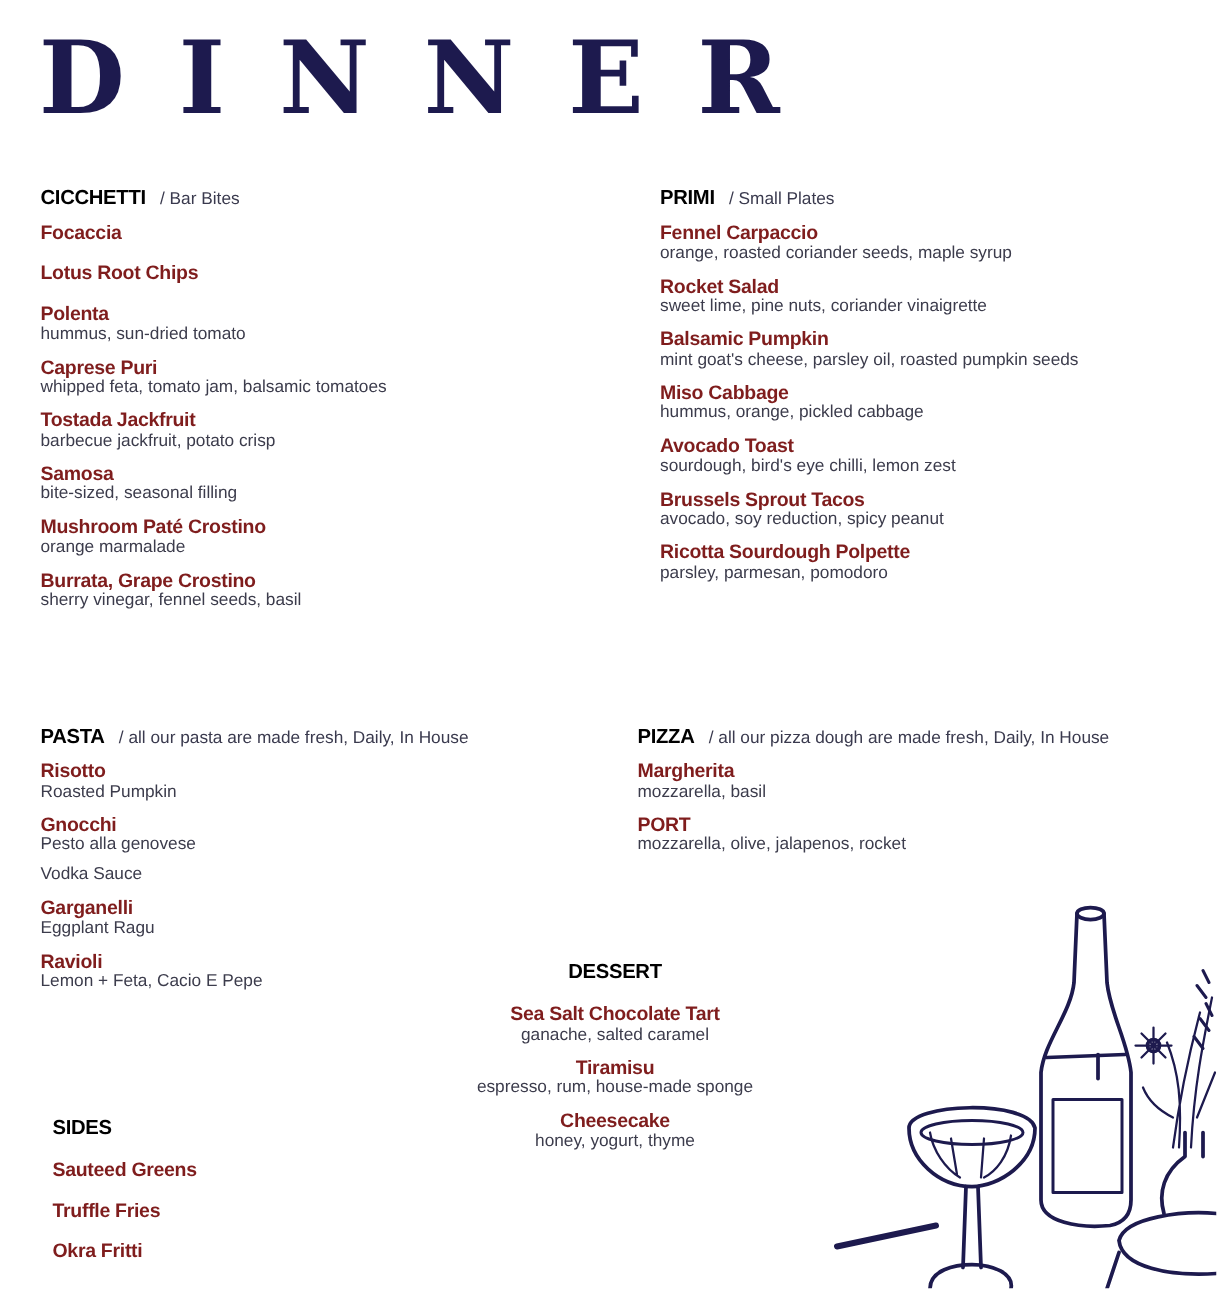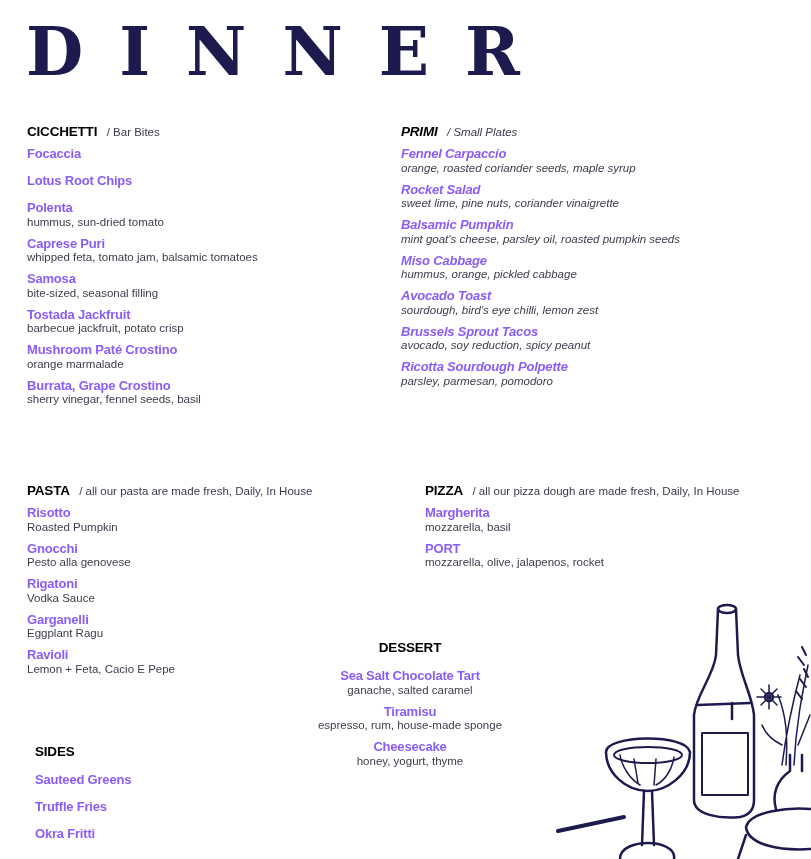--- a/index.html
+++ b/index.html
@@ -13,21 +13,21 @@
       position: absolute; left: 26px; top: 14px;
       font-family: "DejaVu Serif", serif;
       font-weight: bold; font-size: 66px; letter-spacing: 36px;
       color: #1d1a4e; line-height: 76px; transform: scaleY(1.02);
     }
     .section { position: absolute; }
     .sec-head { font-size: 12.5px; line-height: 16px; margin-bottom: 6px; white-space: nowrap; }
     .sec-name { font-weight: bold; font-size: 13.5px; letter-spacing: -0.2px; color: #000000; }
     .sec-note { font-size: 11.5px; color: #3a3a4e; margin-left: 6px; }
     .item { margin-bottom: 6.5px; }
-    .item-name { font-weight: bold; font-size: 13px; line-height: 15.5px; color: #8b5cf6; letter-spacing: -0.2px; white-space: nowrap; }
+    .item-name { font-weight: bold; font-size: 13px; line-height: 15.5px; color: #7f1d1d; letter-spacing: -0.2px; white-space: nowrap; }
     .item-desc { font-size: 11.5px; line-height: 13.5px; color: #3c3c4c; white-space: nowrap; }
     .item.solo { margin-bottom: 11.5px; }
     .dessert { text-align: center; }
     .illus { position: absolute; left: 550px; top: 595px; width: 261px; height: 264px; }
   </style>
 </head>
 <body>
 
 <div class="title">DINNER</div>
 
@@ -44,38 +44,38 @@
     </div>
   <div class="item">
       <div class="item-name">Polenta</div>
       <div class="item-desc">hummus, sun-dried tomato</div>
     </div>
   <div class="item">
       <div class="item-name">Caprese Puri</div>
       <div class="item-desc">whipped feta, tomato jam, balsamic tomatoes</div>
     </div>
   <div class="item">
+      <div class="item-name">Tostada Jackfruit</div>
+      <div class="item-desc">barbecue jackfruit, potato crisp</div>
+    </div>
+  <div class="item">
       <div class="item-name">Samosa</div>
       <div class="item-desc">bite-sized, seasonal filling</div>
     </div>
   <div class="item">
-      <div class="item-name">Tostada Jackfruit</div>
-      <div class="item-desc">barbecue jackfruit, potato crisp</div>
-    </div>
-  <div class="item">
       <div class="item-name">Mushroom Paté Crostino</div>
       <div class="item-desc">orange marmalade</div>
     </div>
   <div class="item">
       <div class="item-name">Burrata, Grape Crostino</div>
       <div class="item-desc">sherry vinegar, fennel seeds, basil</div>
     </div>
 </div>
 
-<div class="section" style="left:401px; top:124px;font-style:italic;">
+<div class="section" style="left:440px; top:124px;">
   <div class="sec-head">
     <span class="sec-name">PRIMI</span>
     <span class="sec-note">/ Small Plates</span>
   </div>
   <div class="item">
       <div class="item-name">Fennel Carpaccio</div>
       <div class="item-desc">orange, roasted coriander seeds, maple syrup</div>
     </div>
   <div class="item">
       <div class="item-name">Rocket Salad</div>
@@ -110,21 +110,20 @@
   </div>
   <div class="item">
       <div class="item-name">Risotto</div>
       <div class="item-desc">Roasted Pumpkin</div>
     </div>
   <div class="item">
       <div class="item-name">Gnocchi</div>
       <div class="item-desc">Pesto alla genovese</div>
     </div>
   <div class="item">
-      <div class="item-name">Rigatoni</div>
       <div class="item-desc">Vodka Sauce</div>
     </div>
   <div class="item">
       <div class="item-name">Garganelli</div>
       <div class="item-desc">Eggplant Ragu</div>
     </div>
   <div class="item">
       <div class="item-name">Ravioli</div>
       <div class="item-desc">Lemon + Feta, Cacio E Pepe</div>
     </div>

